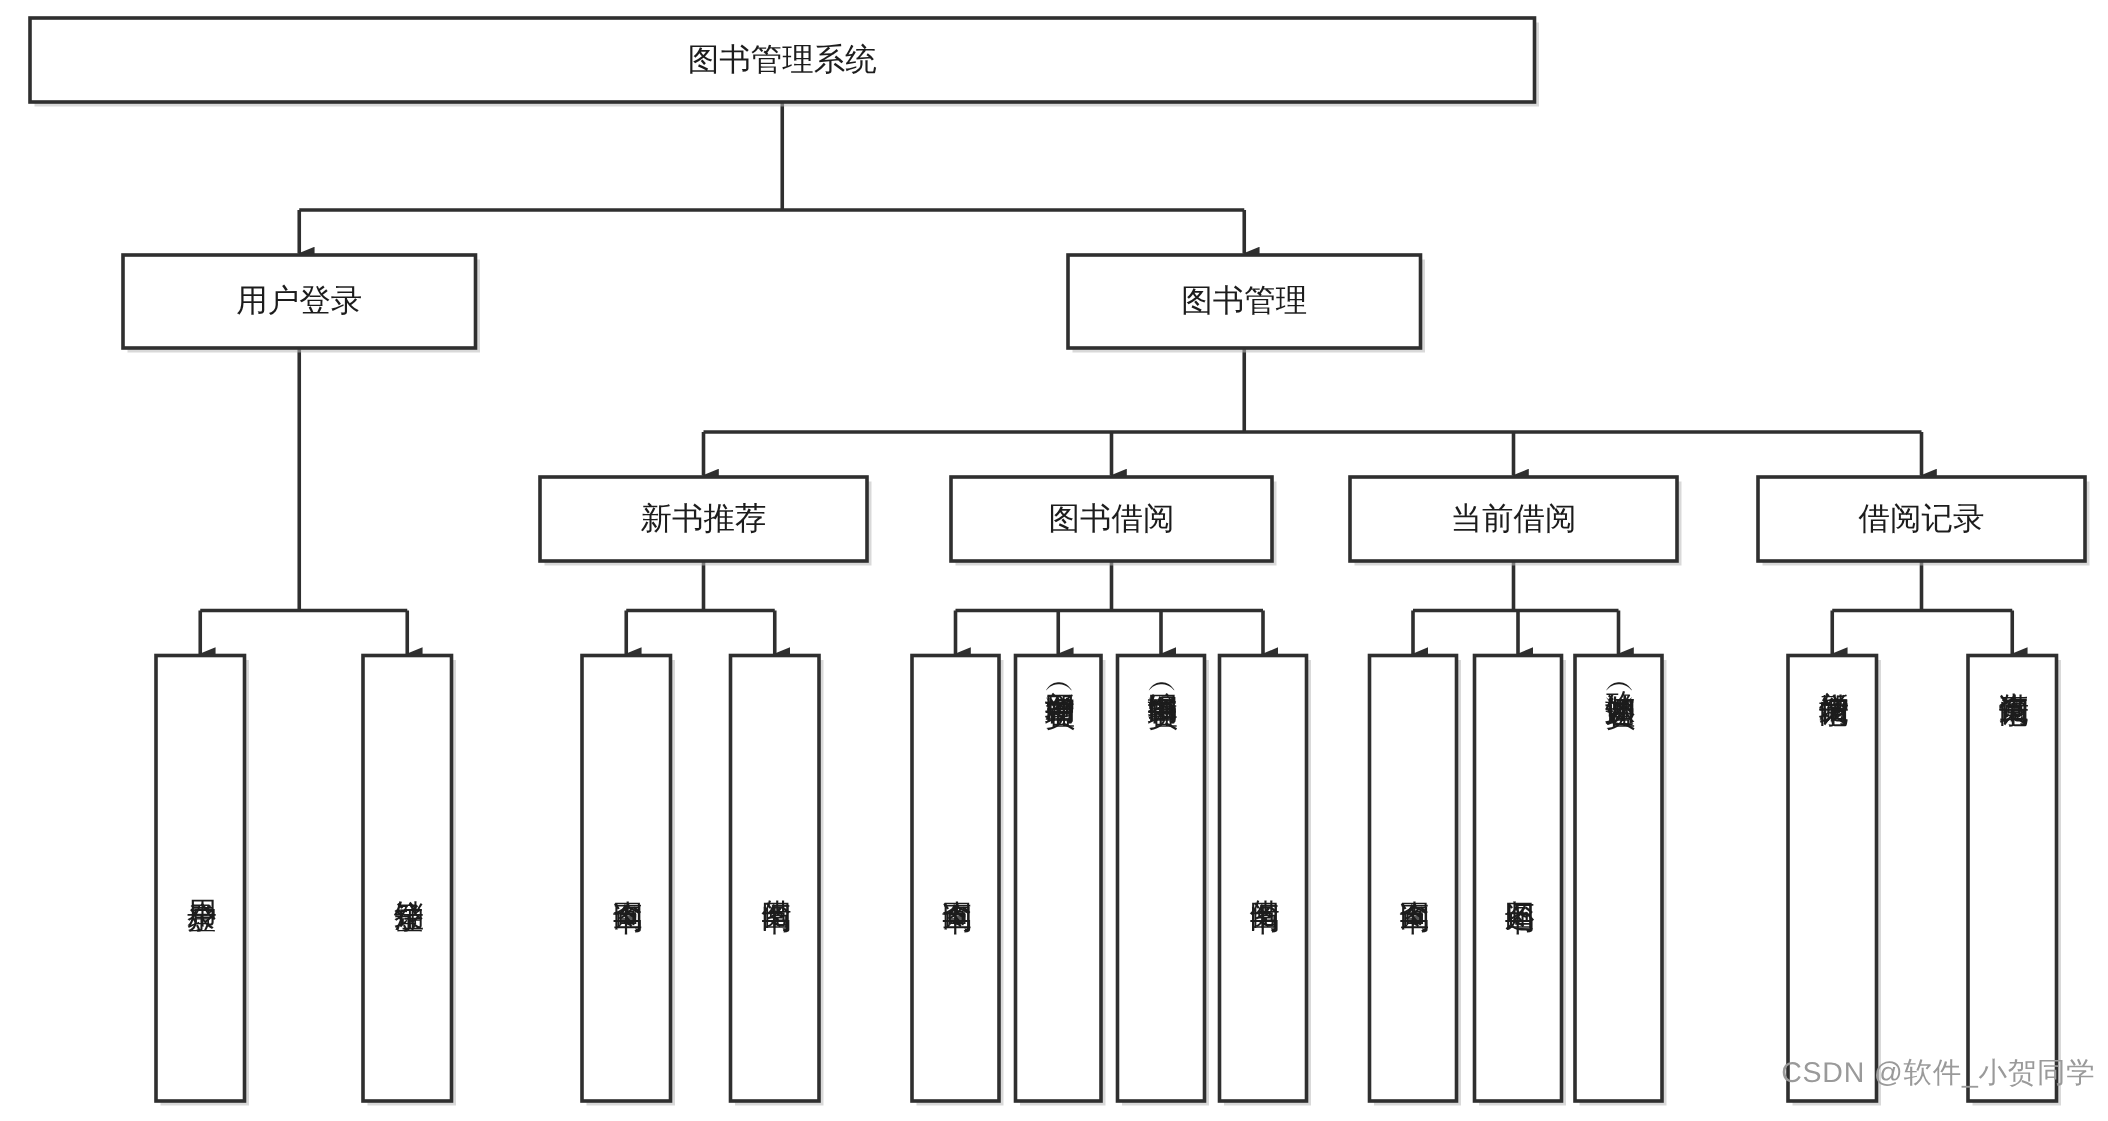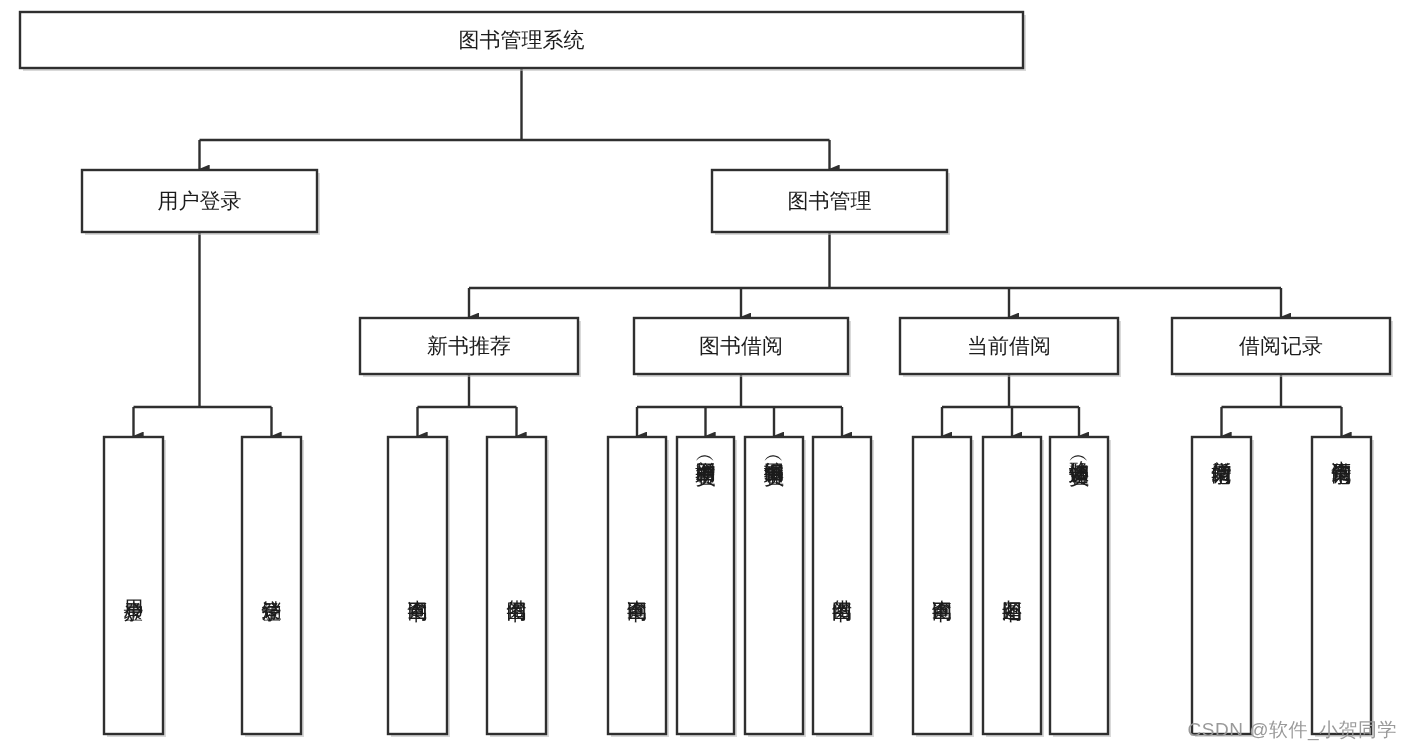--- a/index.html
+++ b/index.html
@@ -61,21 +61,21 @@
   .vtext-wrap {
     position: absolute;
     display: flex;
     align-items: flex-start;
     justify-content: center;
     pointer-events: none;
   }
   .watermark {
     position: absolute;
     right: 8px;
-    bottom: 4px;
+    bottom: 19px;
     font-family: "Liberation Sans", "DejaVu Sans", sans-serif;
     font-size: 19px;
     color: #9a9a9a;
     white-space: nowrap;
     letter-spacing: 0.5px;
     margin-top: 21px;
   }
 </style>
 </head>
 <body>

